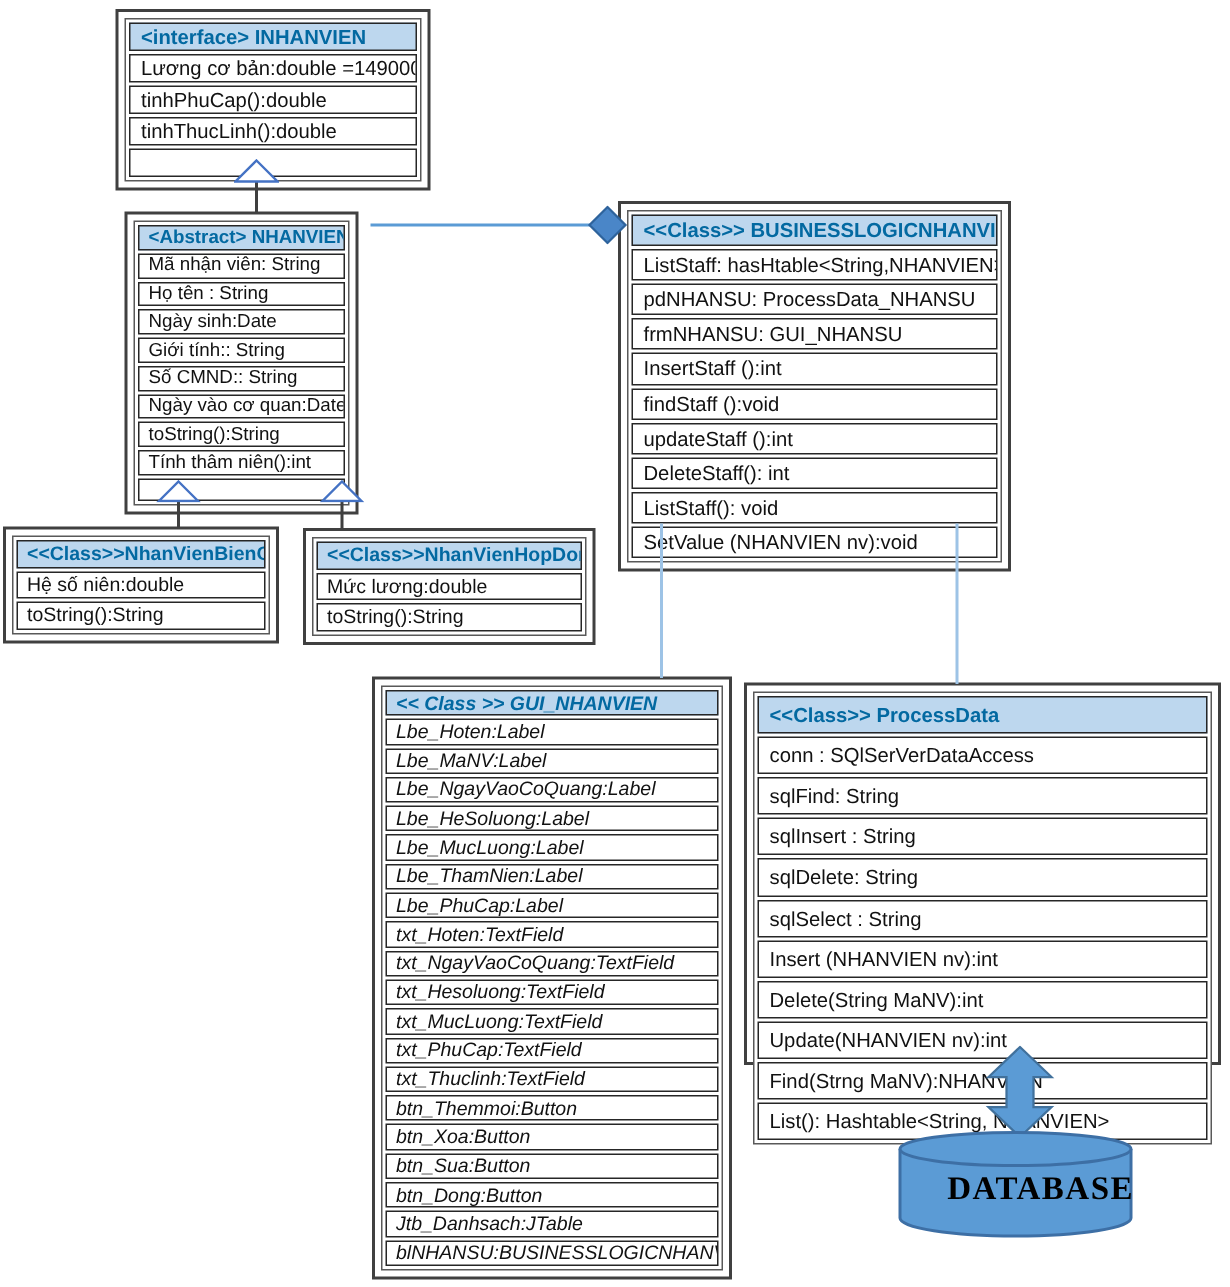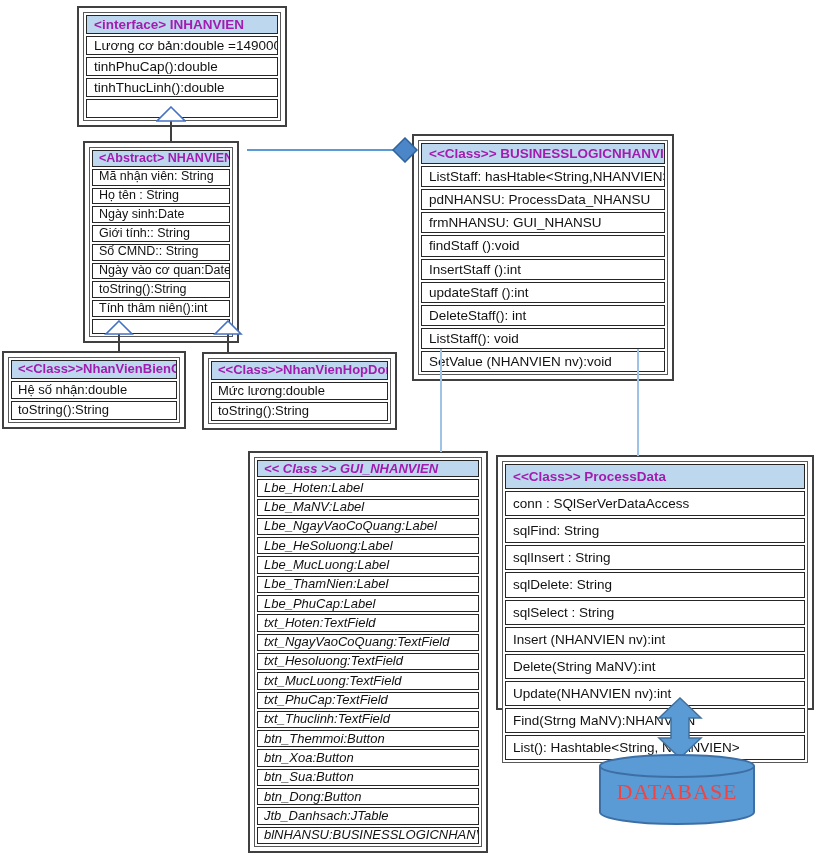--- a/index.html
+++ b/index.html
@@ -15,21 +15,21 @@
     border:1px solid #595959; padding:2px; background:#ffffff;
   }
   .uml-row {
     border:1px solid #262626; background:#ffffff; color:#111111;
     padding:1px 6px; margin-bottom:2px; white-space:nowrap; overflow:hidden;
     font-size:13px; line-height:1.12;
   }
   .uml-rows .uml-row:last-child { margin-bottom:0; }
   .uml-row:empty { height:13px; }
   .uml-header {
-    background:#BDD7EE; color:#a21caf; font-weight:bold;
+    background:#BDD7EE; color:#0369a1; font-weight:bold;
   }
   
   #box-iface    { left:77px;  top:6px;   width:210px; min-height:93px; }
   #box-iface    .uml-row { font-size:13.5px; padding:1px 7px; }
   #box-iface    .uml-row:empty { height:15px; }
   #box-nhanvien { left:83px;  top:141px; width:156px; min-height:174px; }
   #box-nhanvien .uml-row { font-size:12.5px; padding:0.5px 6px; line-height:1.1; }
   #box-nhanvien .uml-row:empty { height:12px; }
   #box-business { left:412px; top:134px; width:262px; min-height:214px; }
   #box-business .uml-row { font-size:13.5px; padding:2px 7px; }
@@ -52,23 +52,24 @@
   #conn-hopdong { left:227px; top:334px; height:19px; }
   #tri-hopdong  { left:213px; top:320px; }
   #conn-assoc   { left:247px; top:149px; width:148px; }
   #dia-assoc    { left:391px; top:137px; }
   #conn-gui     { left:440px; top:349px; height:103px; }
   #conn-pdata   { left:637px; top:349px; height:107px; }
   #arrow-db     { left:656px; top:697px; }
 
   #db-cylinder  { left:598px; top:753px; width:158px; height:74px; position:absolute; }
   #db-label {
-    position:absolute; left:0; top:26px; width:158px; text-align:center;
-    font-family:"Liberation Serif", serif; font-size:22px; color:#ef4444;
+    position:absolute; left:0; top:26px; width:158px; text-align:right;
+    font-family:"Liberation Serif", serif; font-size:22px; color:#000000;
     letter-spacing:1px;
+    font-weight:bold;
   }
 </style>
 </head>
 <body>
 
 <div id="canvas">
 
   <div class="uml-box" id="box-iface">
     <div class="uml-inner">
       <div class="uml-row uml-header">&lt;interface&gt; INHANVIEN</div>
@@ -101,36 +102,36 @@
   </div>
 
   <div class="uml-box" id="box-business">
     <div class="uml-inner">
       <div class="uml-row uml-header">&lt;&lt;Class&gt;&gt;  BUSINESSLOGICNHANVIEN</div>
       <div class="uml-rows">
 
       <div class="uml-row">ListStaff:  hasHtable&lt;String,NHANVIEN&gt;</div>
           <div class="uml-row">pdNHANSU:  ProcessData_NHANSU</div>
           <div class="uml-row">frmNHANSU:  GUI_NHANSU</div>
+          <div class="uml-row">InsertStaff ():int</div>
           <div class="uml-row">findStaff ():void</div>
-          <div class="uml-row">InsertStaff ():int</div>
           <div class="uml-row">updateStaff ():int</div>
           <div class="uml-row">DeleteStaff(): int</div>
           <div class="uml-row">ListStaff(): void</div>
           <div class="uml-row">SetValue (NHANVIEN nv):void</div>
         </div>
     </div>
   </div>
 
   <div class="uml-box" id="box-bienche">
     <div class="uml-inner">
       <div class="uml-row uml-header">&lt;&lt;Class&gt;&gt;NhanVienBienChe</div>
       <div class="uml-rows">
 
-      <div class="uml-row">Hệ số nhận:double</div>
+      <div class="uml-row">Hệ số niên:double</div>
           <div class="uml-row">toString():String</div>
         </div>
     </div>
   </div>
 
   <div class="uml-box" id="box-hopdong">
     <div class="uml-inner">
       <div class="uml-row uml-header">&lt;&lt;Class&gt;&gt;NhanVienHopDong</div>
       <div class="uml-rows">
 

